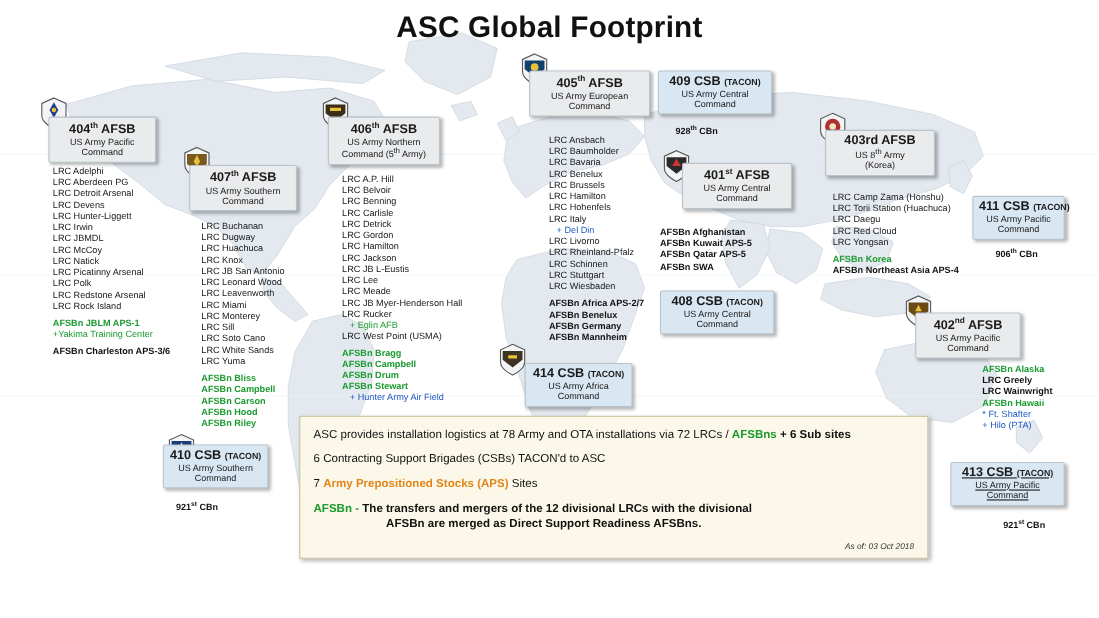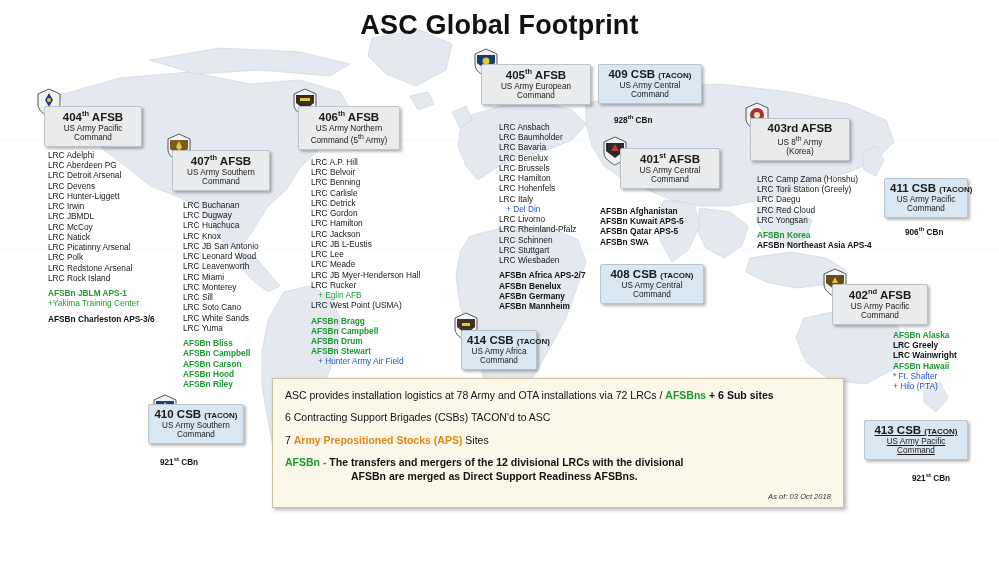--- a/index.html
+++ b/index.html
@@ -281,21 +281,21 @@
       <div class="box blue" style="left: 884px; top: 178px; width: 84px;">
         <div class="bt">411 CSB <span style="font-weight:bold;font-size:8px">(TACON)</span></div>
         <div class="bs">US Army Pacific</div>
         <div class="bs">Command</div>
       </div>
       <div class="box blue" style="left: 600px; top: 264px; width: 104px;">
         <div class="bt">408 CSB <span style="font-weight:bold;font-size:8px">(TACON)</span></div>
         <div class="bs">US Army Central</div>
         <div class="bs">Command</div>
       </div>
-      <div class="box blue" style="left: 461px; top: 330px; width: 76px;">
+      <div class="box blue" style="left: 477px; top: 330px; width: 98px;">
         <div class="bt">414 CSB <span style="font-weight:bold;font-size:8px">(TACON)</span></div>
         <div class="bs">US Army Africa</div>
         <div class="bs">Command</div>
       </div>
       <div class="box grey" style="left: 832px; top: 284px; width: 96px;">
         <div class="bt">402<sup>nd</sup> AFSB</div>
         <div class="bs">US Army Pacific</div>
         <div class="bs">Command</div>
       </div>
       <div class="box blue" style="left: 148px; top: 404px; width: 96px;">
@@ -404,21 +404,21 @@
         <div class="blk">AFSBn Mannheim</div>
       </div>
       <div class="list" style="left: 600px; top: 206px;">
         <div class="blk">AFSBn Afghanistan</div>
         <div class="blk">AFSBn Kuwait APS-5</div>
         <div class="blk">AFSBn Qatar APS-5</div>
         <div class="blk">AFSBn SWA</div>
       </div>
       <div class="list" style="left: 757px; top: 174px;">
         <div>LRC Camp Zama (Honshu)</div>
-        <div>LRC Torii Station (Greely)</div>
+        <div>LRC Torii Station (Huachuca)</div>
         <div>LRC Daegu</div>
         <div>LRC Red Cloud</div>
         <div>LRC Yongsan</div>
         <div style="height: 5px;">&nbsp;</div>
         <div class="grn">AFSBn Korea</div>
         <div class="blk">AFSBn  Northeast Asia APS-4</div>
       </div>
       <div class="list" style="left: 893px; top: 330px;">
         <div class="grn">AFSBn Alaska</div>
         <div class="blk">LRC Greely</div>

